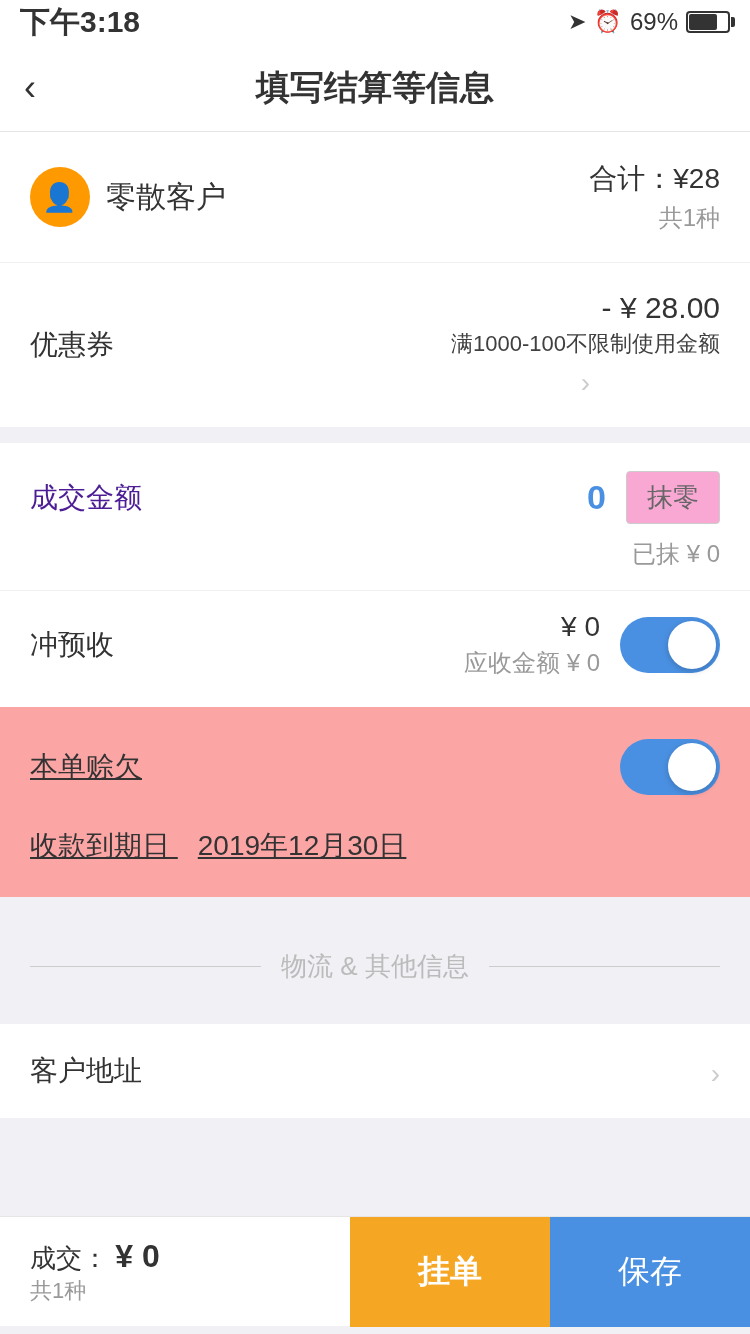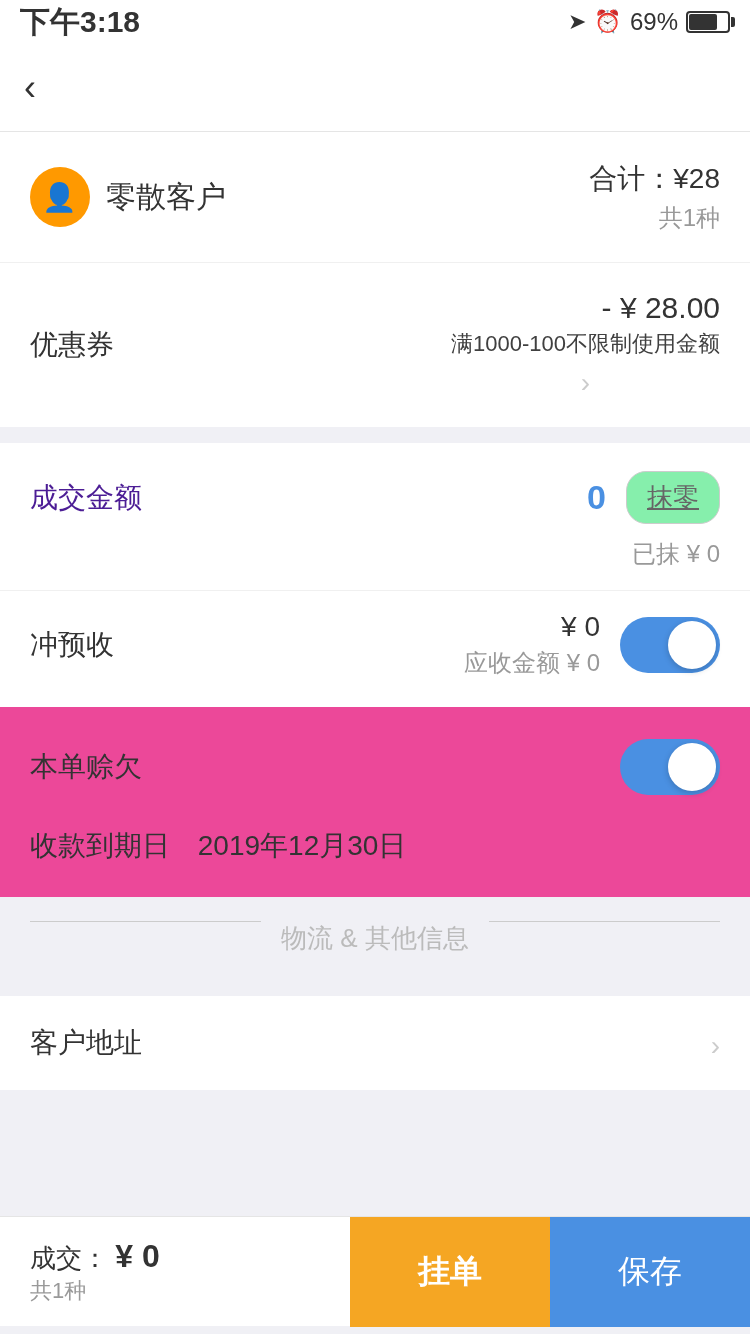--- a/index.html
+++ b/index.html
@@ -194,27 +194,26 @@
       align-items: center;
       gap: 20px;
     }
     .deal-amount-value {
       font-size: 34px;
       color: #4a90e2;
       font-weight: 600;
     }
     .round-zero-btn {
       border: 1px solid #ccc;
-      border-radius: 20px;
+      border-radius: 4px;
       padding: 8px 20px;
       font-size: 26px;
       color: #666;
-      background: #86efac;
+      background: #f9a8d4;
       cursor: pointer;
-      text-decoration: underline;
     }
     .deal-sub-row {
       padding: 4px 30px 20px 30px;
       text-align: right;
       font-size: 24px;
       color: #999;
     }
 
     
     .prereceive-row {
@@ -263,22 +262,23 @@
       top: 4px;
       width: 48px;
       height: 48px;
       border-radius: 24px;
       background: #fff;
       box-shadow: 0 2px 6px rgba(0,0,0,0.2);
     }
 
     
     .debt-section {
-      background: #ec4899;
-      margin-bottom: 0;
+      background: #fca5a5;
+      margin-bottom: 28px;
+      text-decoration: underline;
     }
     .debt-row {
       display: flex;
       align-items: center;
       justify-content: space-between;
       padding: 32px 30px;
     }
     .debt-label {
       font-size: 28px;
       color: #333;
@@ -292,21 +292,21 @@
     }
 
     
     .logistics-section {
       background: #f0f0f5;
       padding: 24px 30px;
       text-align: center;
     }
     .logistics-divider {
       display: flex;
-      align-items: flex-start;
+      align-items: center;
       gap: 20px;
       color: #bbb;
       font-size: 26px;
     }
     .divider-line {
       flex: 1;
       height: 1px;
       background: #ccc;
     }
 
@@ -397,20 +397,21 @@
     <span style="font-size:22px;">⏰</span>
     <span>69%</span>
     <span class="battery-icon">
       <span class="battery-fill"></span>
     </span>
   </div>
 </div>
 
 <div class="nav-bar">
   <span class="nav-back">‹</span>
+  <span class="nav-title">填写结算等信息</span>
 </div>
 
 <div class="content">
 
   <div class="card">
 
     <div class="customer-row">
       <div class="customer-left">
         <div class="customer-avatar">
           <span>👤</span>

